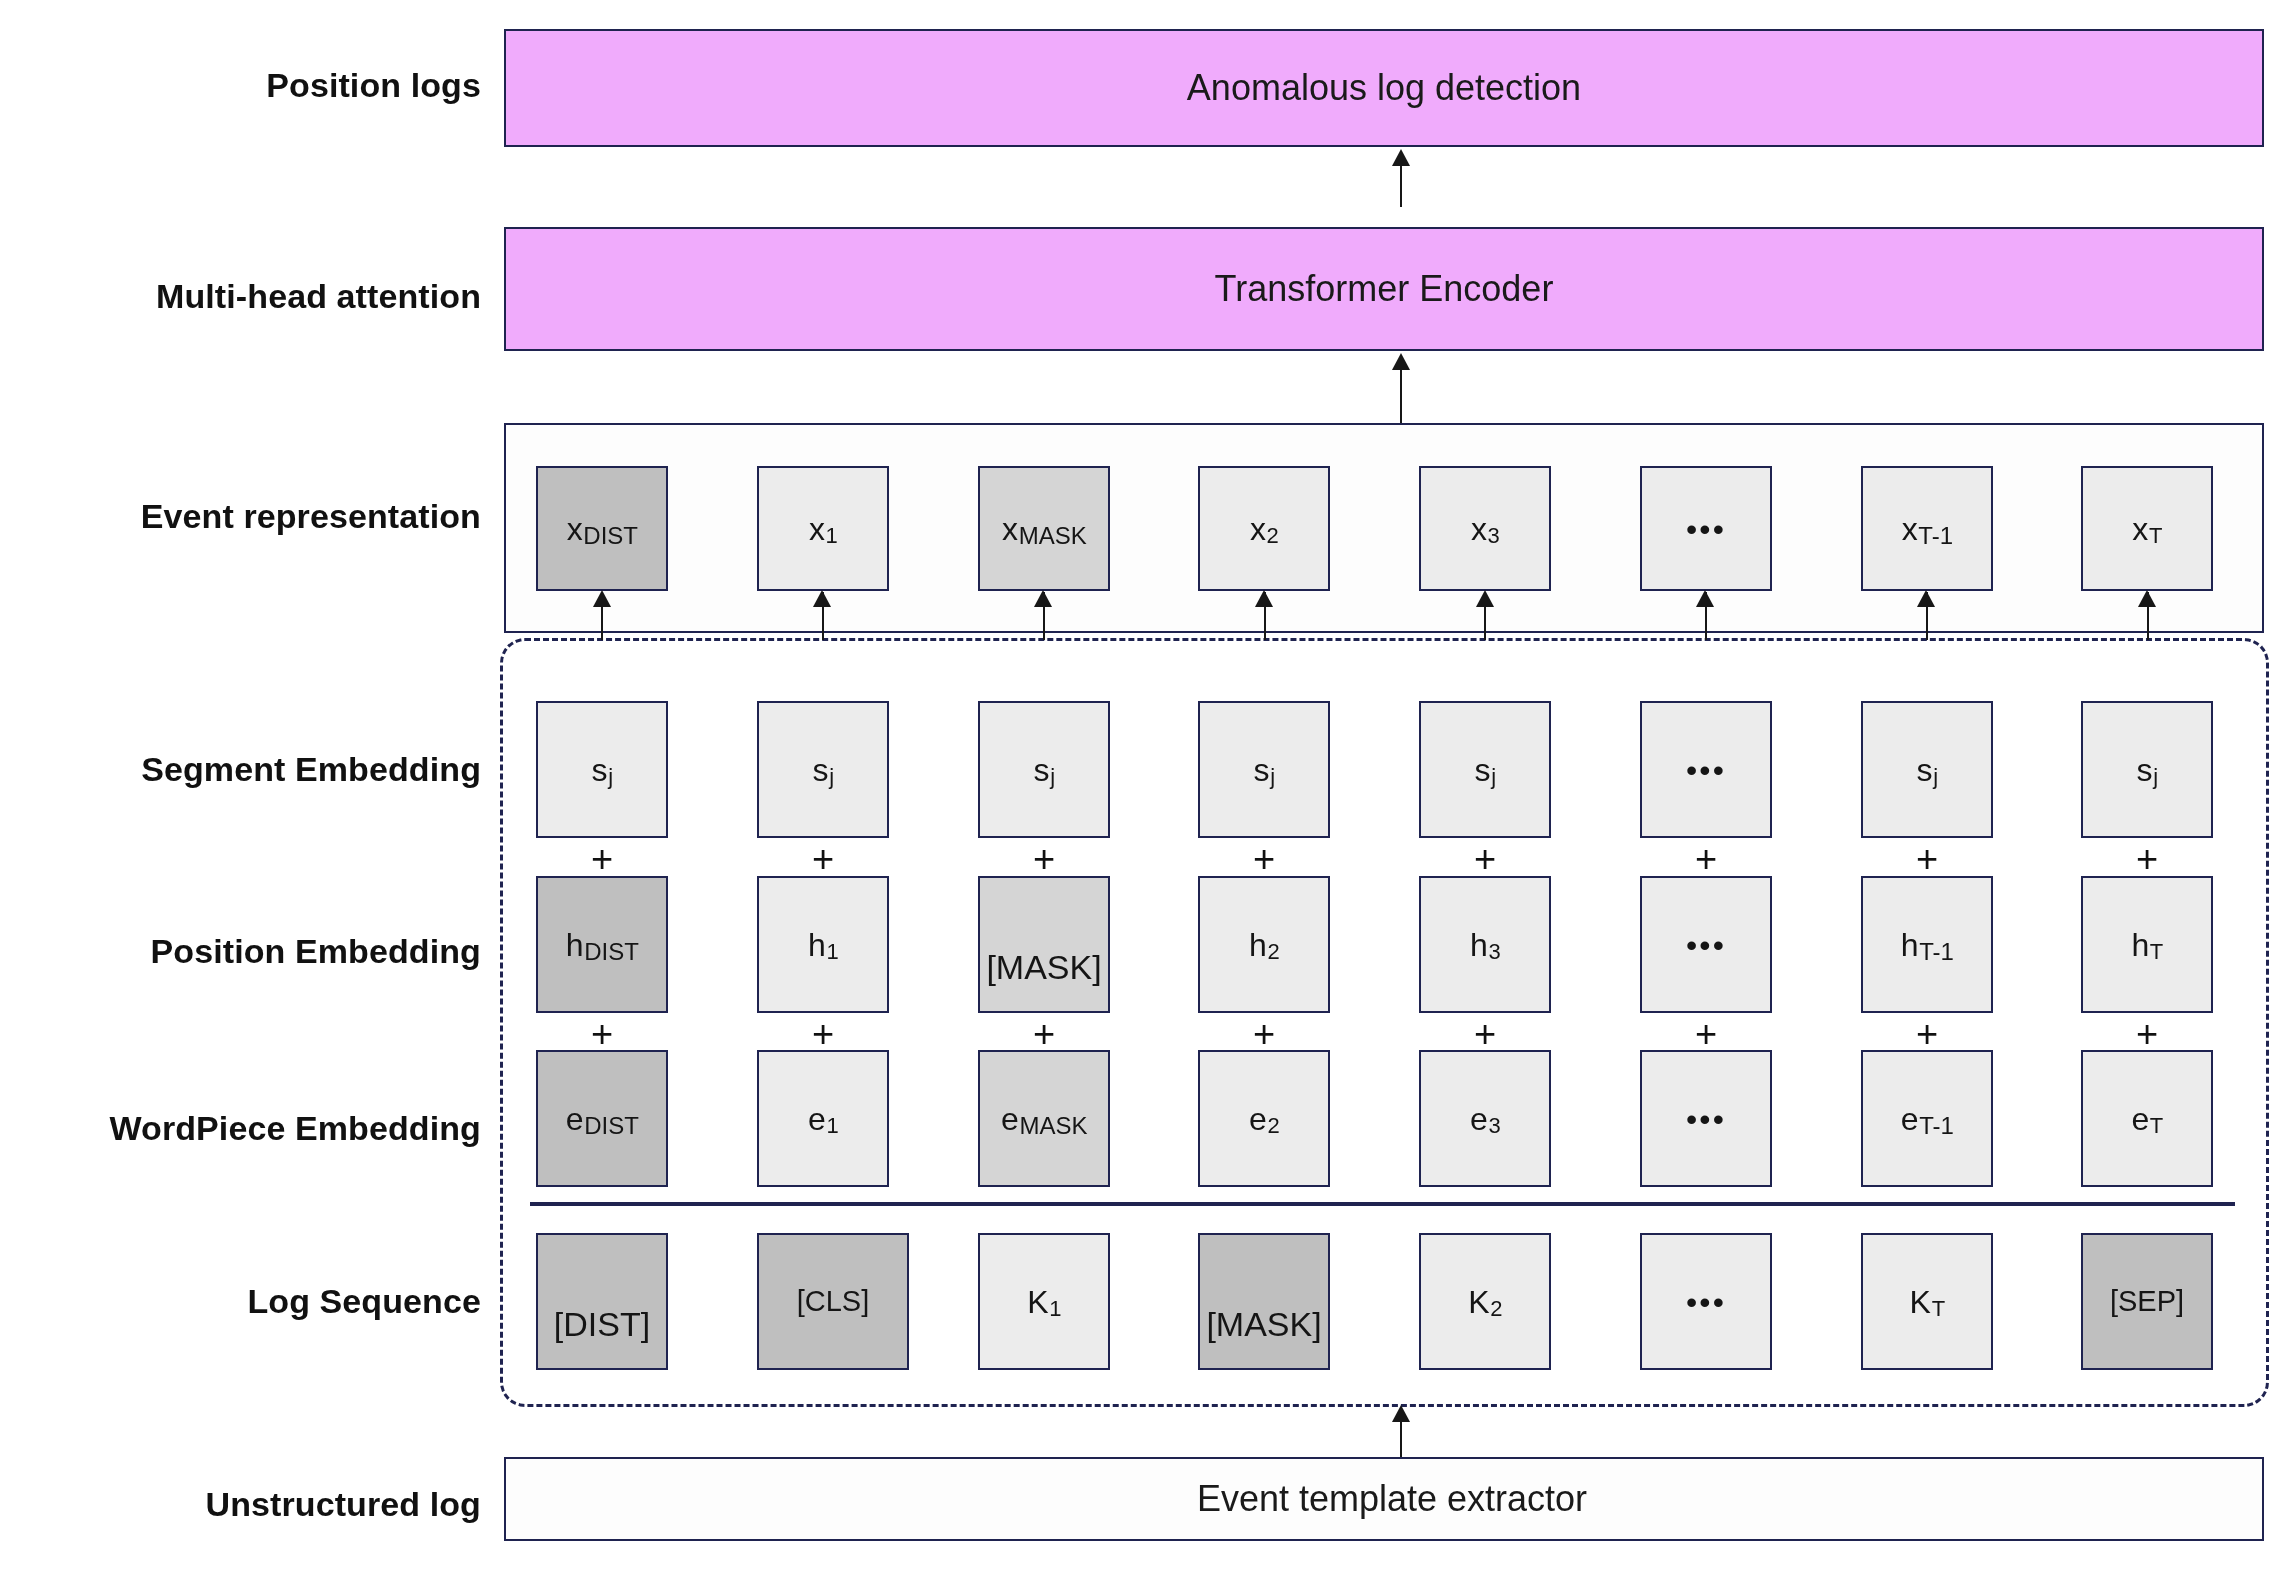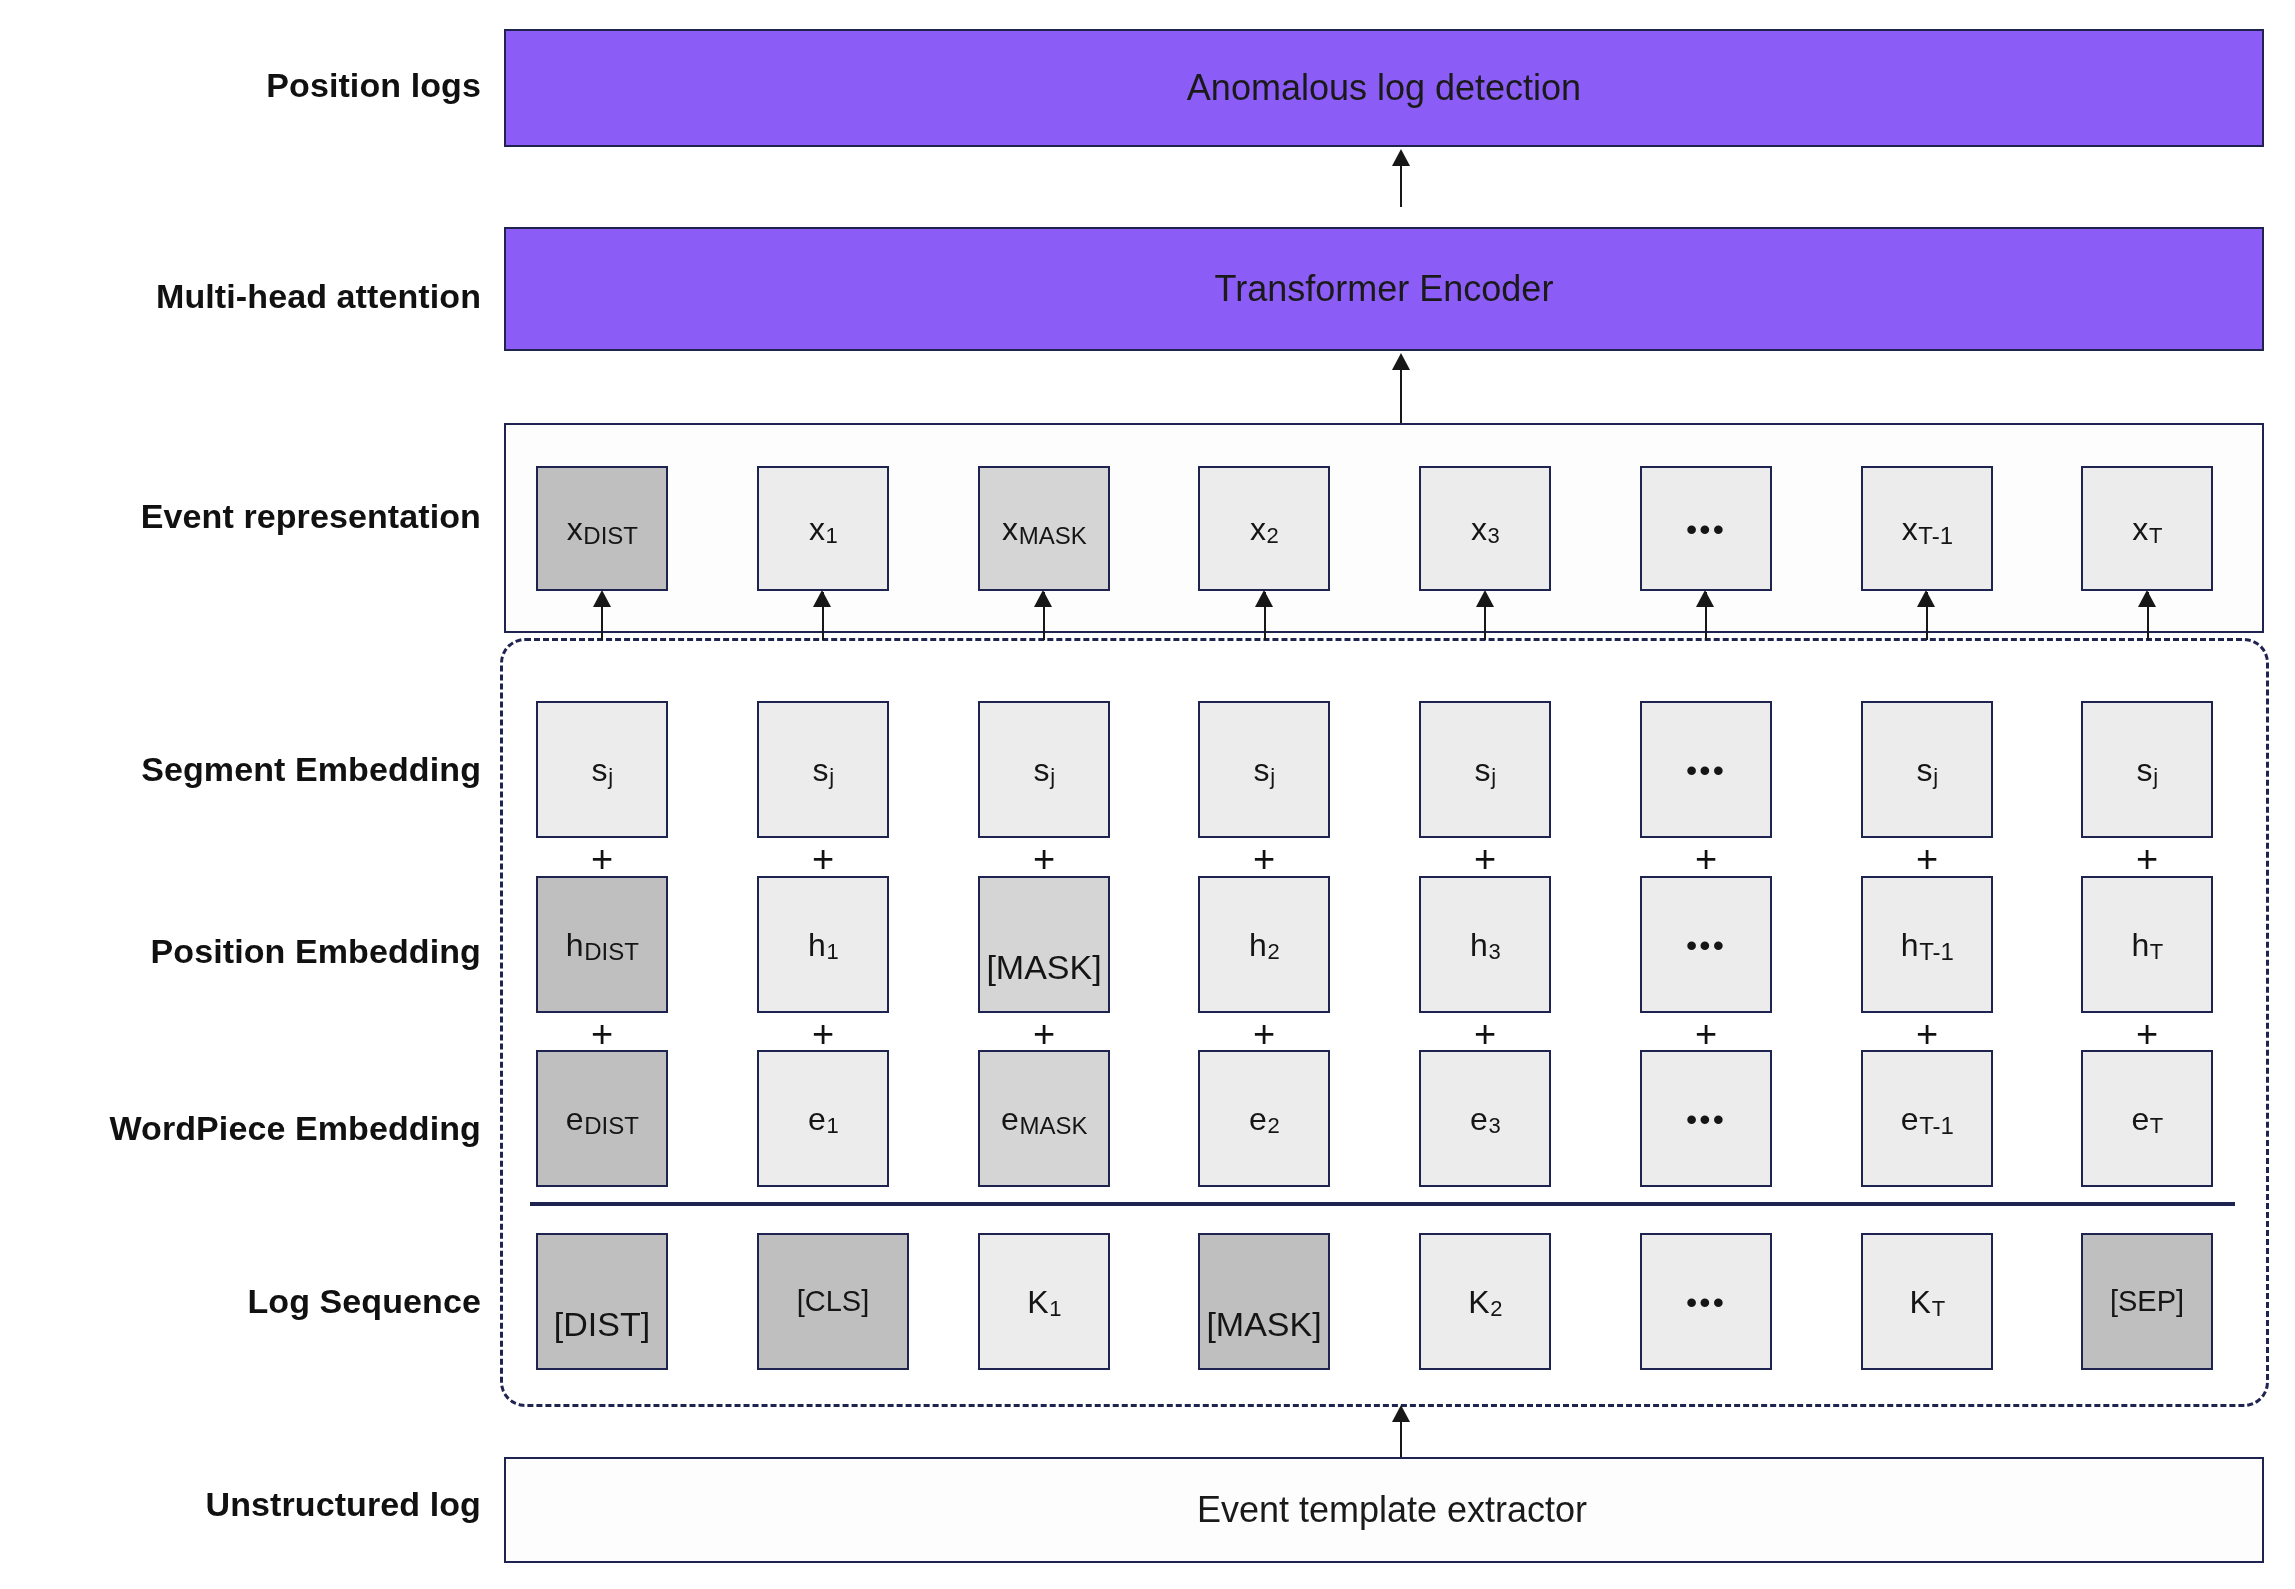--- a/index.html
+++ b/index.html
@@ -25,21 +25,21 @@
     letter-spacing: 0.1px;
     white-space: nowrap;
     text-align: right;
     color: #111111;
   }
 
   
   .panel {
     position: absolute;
     border: 2.9px solid #1f2350;
-    background: #8b5cf6;
+    background: #f0abfc;
     box-sizing: border-box;
     display: flex;
     align-items: center;
     justify-content: center;
     font-size: 36px;
     color: #1a1a1a;
   }
   .panel.white { background: #fdfdfd; }
 
   
@@ -145,21 +145,21 @@
 
 <div class="panel white" style="left:504px; top:423px; width:1760px; height:210px;"></div>
 
 <div class="dashed-box" style="left:500px; top:638px; width:1769px; height:769px;"></div>
 
 <div class="hrule" style="left:530px; top:1202px; width:1705px;"></div>
 
 <div class="vline" style="left:1400px; top:1410px; height:48px;"></div>
 <div class="arrowhead" style="left:1392px; top:1405px;"></div>
 
-<div class="panel white" style="left:504px; top:1457px; width:1760px; height:106px;padding-left:16px;">
+<div class="panel white" style="left:504px; top:1457px; width:1760px; height:84px;padding-left:16px;">
   <span>Event template extractor</span>
 </div>
 
 <div id="grid">
     <div class="cell fill-dark" style="left: 536px; top: 466px; width: 132px; height: 125px;">
       <span>x</span>
       <span class="sub smallcaps">DIST</span>
     </div>
     <div class="cell fill-light" style="left: 536px; top: 701px; width: 132px; height: 137px;">
       <span>s</span>

